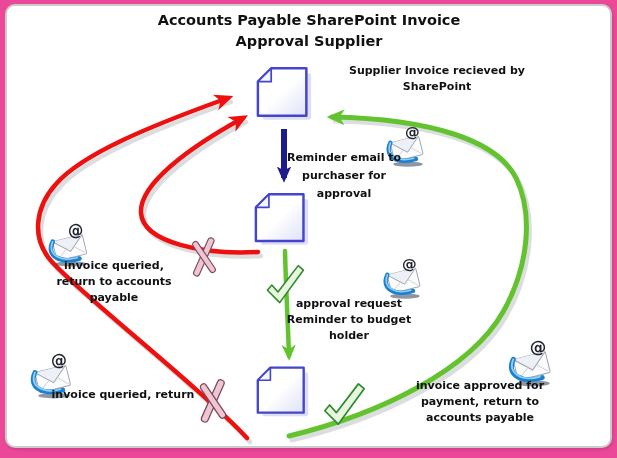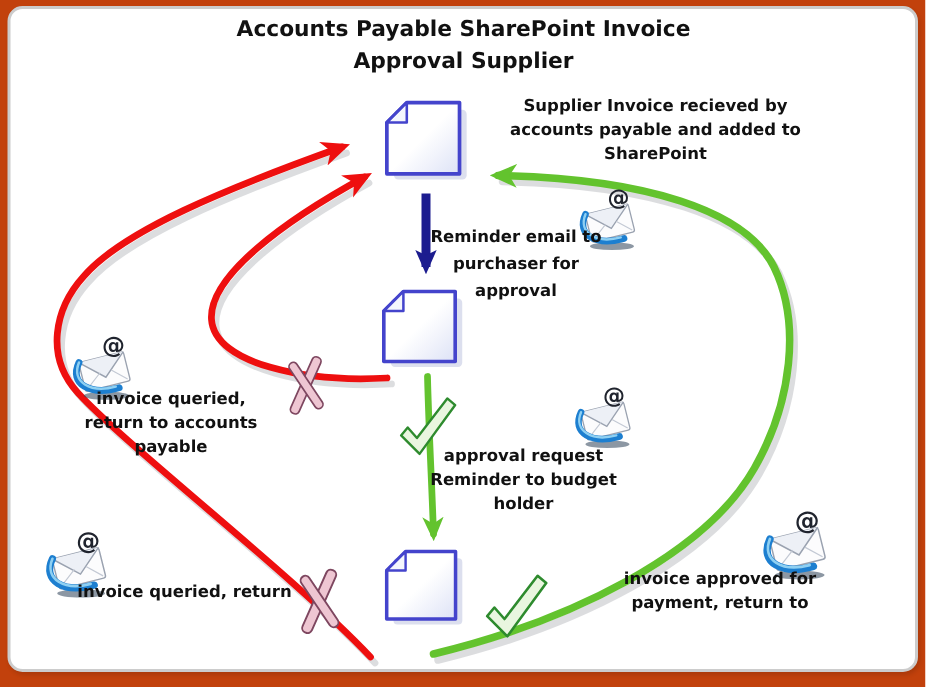--- a/index.html
+++ b/index.html
@@ -1,18 +1,18 @@
 <!DOCTYPE html>
 <html style="--red: #ee0f0f; --green: #63c32e; --navy: #1c1c8f; --doc-border: #4444cc; --check-stroke: #2e8b2e; --cross-fill: #eec6d2; --cross-stroke: #7e4760; --swoosh: #1d7fd0; --text: #111111; --frame: #cccccc;"><head>
 <meta charset="utf-8">
 <style>
   html,body{margin:0;padding:0;background:#ffffff;}
   #stage{
     position:relative;width:617px;height:458px;overflow:hidden;
-    font-family:"DejaVu Sans",sans-serif;background:#c2410c;
+    font-family:"DejaVu Sans",sans-serif;background:#ec4899;
   }
   .card{
     position:absolute;left:5px;top:4px;width:603px;height:440px;
     border:2px solid var(--frame,#cccccc);border-radius:10px;background:#ffffff;
     box-shadow:1px 2px 3px rgba(0,0,0,0.12);
   }
   .title{
     position:absolute;top:10px;left:309px;transform:translateX(-50%);
     text-align:center;color:var(--text,#111);font-weight:bold;font-size:14.5px;line-height:21px;
     white-space:nowrap;
@@ -133,21 +133,20 @@
       <use href="#sym-email" width="53" height="53"></use>
     </svg>
 
   <div class="title">
     <div>Accounts Payable SharePoint Invoice</div>
     <div>Approval Supplier</div>
   </div>
 
   <div class="note" style="left:437px;top:63px">
     <div>Supplier Invoice recieved by</div>
-    <div>accounts payable and added to</div>
     <div>SharePoint</div>
   </div>
 
   <div class="note" style="left:344px;top:149px;line-height:18px">
     <div>Reminder email to</div>
     <div>purchaser for</div>
     <div>approval</div>
   </div>
 
   <div class="note" style="left:349px;top:296px">
@@ -162,15 +161,16 @@
     <div>payable</div>
   </div>
 
   <div class="note" style="left:123px;top:387px">
     <div>invoice queried, return</div>
   </div>
 
   <div class="note" style="left:480px;top:378px">
     <div>invoice approved for</div>
     <div>payment, return to</div>
+    <div>accounts payable</div>
   </div>
 
 </div>
 
 </body></html>

